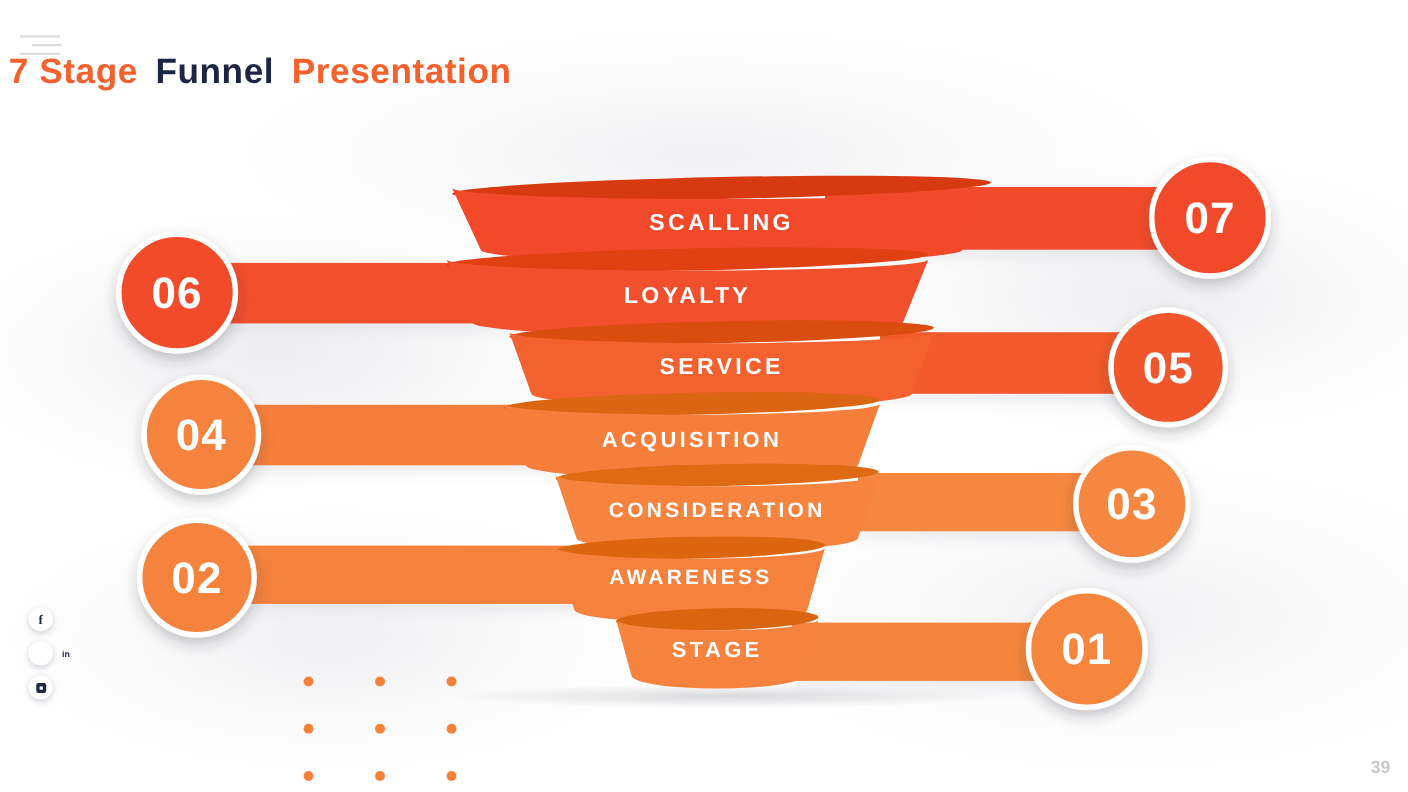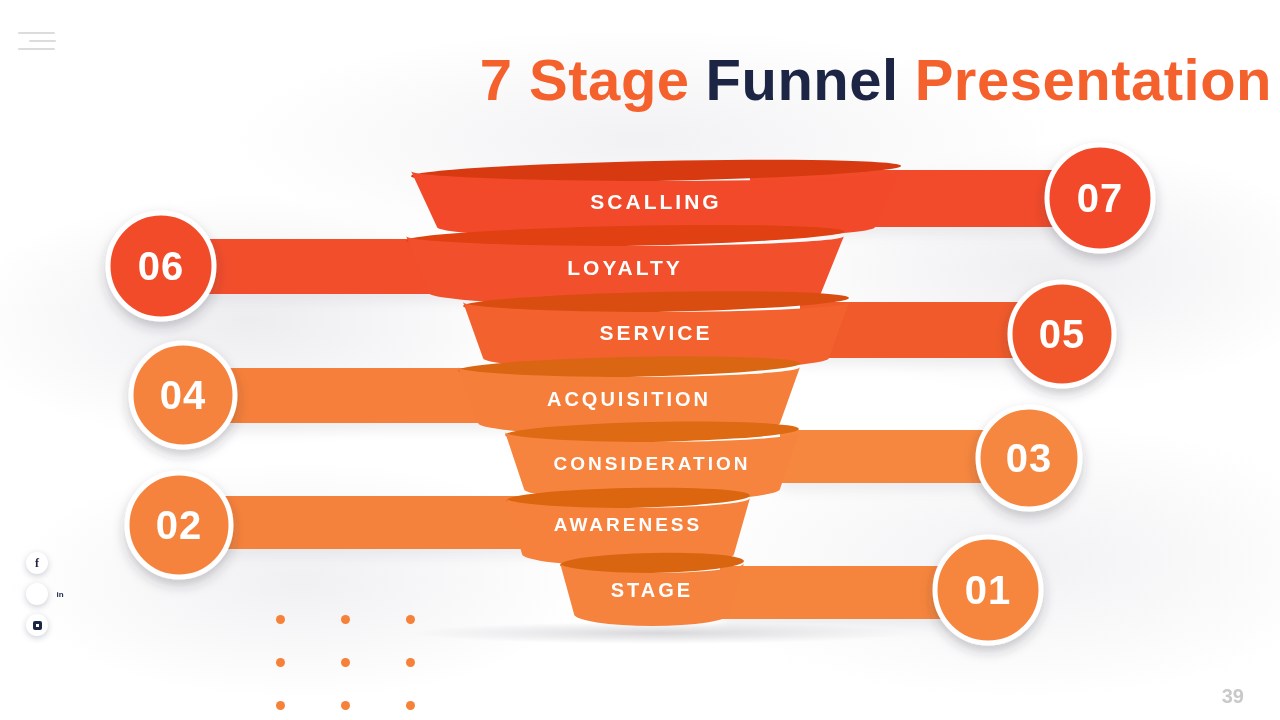--- a/index.html
+++ b/index.html
@@ -12,42 +12,42 @@
       radial-gradient(420px 170px at 300px 580px, rgba(222,222,228,.45), rgba(222,222,228,0) 70%),
       radial-gradient(500px 200px at 1020px 560px, rgba(222,222,228,.4), rgba(222,222,228,0) 70%),
       radial-gradient(600px 160px at 640px 140px, rgba(228,228,233,.5), rgba(228,228,233,0) 70%),
       #ffffff;
   }
   .hamburger{position:absolute;left:18px;top:32px;width:38px;cursor:pointer;}
   .hamburger .line{height:2px;background:#dcdcdc;margin-bottom:6px;border-radius:1px;}
   .hamburger .line.short{width:27px;margin-left:11px;}
   .hamburger .line.long{width:37px;}
 
-  .title{position:absolute;top:46px;left:0;width:100%;text-align:right;
-    font-size:58px;font-weight:700;letter-spacing:.5px;white-space:nowrap;}
+  .title{position:absolute;top:46px;left:0;width:100%;text-align:left;
+    font-size:32px;font-weight:700;letter-spacing:.5px;white-space:nowrap;}
   .title span{display:inline-block;margin:0 8px;}
 
   .social{position:absolute;left:26px;top:552px;display:flex;flex-direction:column;gap:9px;}
   .social .btn{width:22px;height:22px;border-radius:50%;background:#ffffff;
     box-shadow:0 2px 6px rgba(30,40,70,.22);display:flex;align-items:center;justify-content:center;
     color:#1d2545;font-weight:700;cursor:pointer;}
   .social .btn .fb{font-size:12px;font-family:"Liberation Serif",serif;}
   .social .btn .in{font-size:8px;letter-spacing:0;margin-left:46px;}
   .social .btn .sq{width:9px;height:9px;background:#1d2545;border-radius:2px;position:relative;}
   .social .btn .sq::after{content:"";position:absolute;left:3px;top:3px;width:3px;height:3px;background:#fff;}
 
   .diagram{position:absolute;left:0;top:0;}
   .stage-label{fill:#ffffff;font-weight:700;text-anchor:middle;}
   .stage-num{fill:#ffffff;font-weight:700;text-anchor:middle;font-size:40px;letter-spacing:1px;}
 
   .dots{position:absolute;left:276px;top:615px;display:grid;
     grid-template-columns:repeat(3,9px);grid-column-gap:56px;grid-row-gap:34px;}
   .dots i{width:9px;height:9px;border-radius:50%;display:block;}
 
-  .page-num{position:absolute;right:36px;bottom:12px;font-size:20px;font-weight:700;color:#c9c9c9;}
+  .page-num{position:absolute;right:16px;bottom:12px;font-size:16px;font-weight:700;color:#c9c9c9;}
 </style>
 </head>
 <body>
 
 <div class="slide">
 
   <div class="hamburger">
     <div class="line long"></div>
     <div class="line short"></div>
     <div class="line long"></div>

